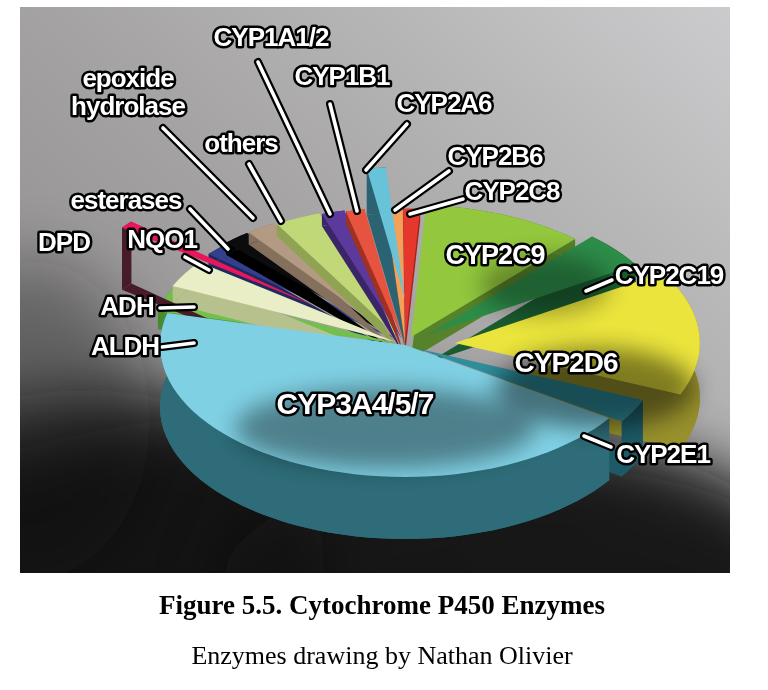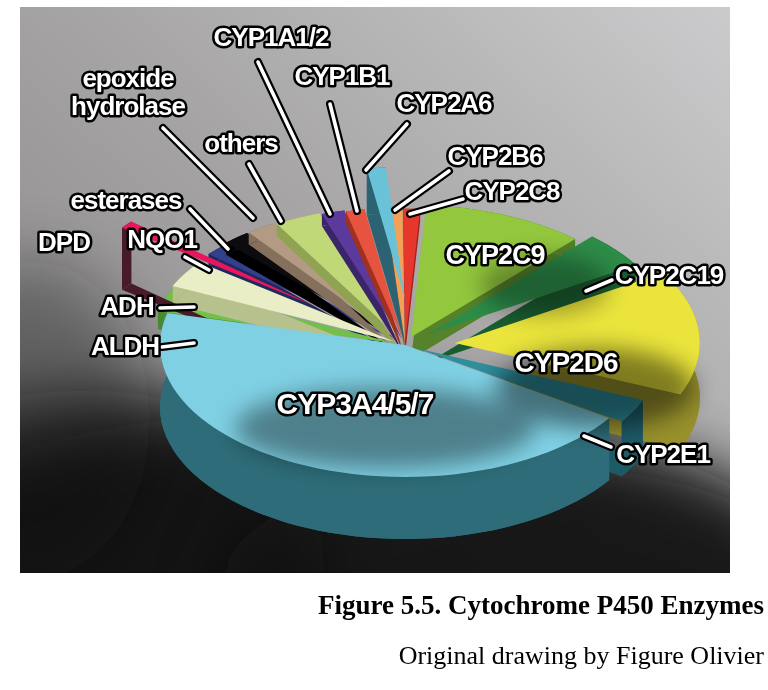--- a/index.html
+++ b/index.html
@@ -1,19 +1,19 @@
 <!DOCTYPE html>
 <html><head>
 <meta charset="utf-8">
 <style>
   html,body{margin:0;padding:0;background:#ffffff;}
   body{width:768px;height:690px;overflow:hidden;font-family:"Liberation Sans",sans-serif;}
   .figure-wrap{width:768px;height:690px;background:#ffffff;}
   svg{display:block;}
-  .caption{width:764px;text-align:right;color:#000;}
+  .caption{width:764px;text-align:center;color:#000;}
   .caption-title{
     font-family:"Liberation Serif",serif;
     font-weight:bold;
     font-size:27px;
     margin-top:15px;
     letter-spacing:0px;
   }
   .caption-credit{
     font-family:"Liberation Serif",serif;
     font-weight:normal;
@@ -142,15 +142,15 @@
         <text x="241" y="152" text-anchor="middle" font-family="&quot;Liberation Sans&quot;, sans-serif" font-weight="bold" font-size="26" letter-spacing="-1" fill="#ffffff" stroke="#000000" stroke-width="5" stroke-linejoin="round" paint-order="stroke">others</text>
         <text x="271" y="46" text-anchor="middle" font-family="&quot;Liberation Sans&quot;, sans-serif" font-weight="bold" font-size="26" letter-spacing="-1" fill="#ffffff" stroke="#000000" stroke-width="5" stroke-linejoin="round" paint-order="stroke">CYP1A1/2</text>
         <text x="342" y="85" text-anchor="middle" font-family="&quot;Liberation Sans&quot;, sans-serif" font-weight="bold" font-size="26" letter-spacing="-1" fill="#ffffff" stroke="#000000" stroke-width="5" stroke-linejoin="round" paint-order="stroke">CYP1B1</text>
         <text x="444" y="112" text-anchor="middle" font-family="&quot;Liberation Sans&quot;, sans-serif" font-weight="bold" font-size="26" letter-spacing="-1" fill="#ffffff" stroke="#000000" stroke-width="5" stroke-linejoin="round" paint-order="stroke">CYP2A6</text>
         <text x="495" y="165" text-anchor="middle" font-family="&quot;Liberation Sans&quot;, sans-serif" font-weight="bold" font-size="26" letter-spacing="-1" fill="#ffffff" stroke="#000000" stroke-width="5" stroke-linejoin="round" paint-order="stroke">CYP2B6</text>
         <text x="512" y="200" text-anchor="middle" font-family="&quot;Liberation Sans&quot;, sans-serif" font-weight="bold" font-size="26" letter-spacing="-1" fill="#ffffff" stroke="#000000" stroke-width="5" stroke-linejoin="round" paint-order="stroke">CYP2C8</text>
       </g>
     </svg>
   <div class="caption">
     <div class="caption-title">Figure 5.5. Cytochrome P450 Enzymes</div>
-    <div class="caption-credit">Original drawing by Figure Olivier</div>
+    <div class="caption-credit">Enzymes drawing by Nathan Olivier</div>
   </div>
 </div>
 
 </body></html>

